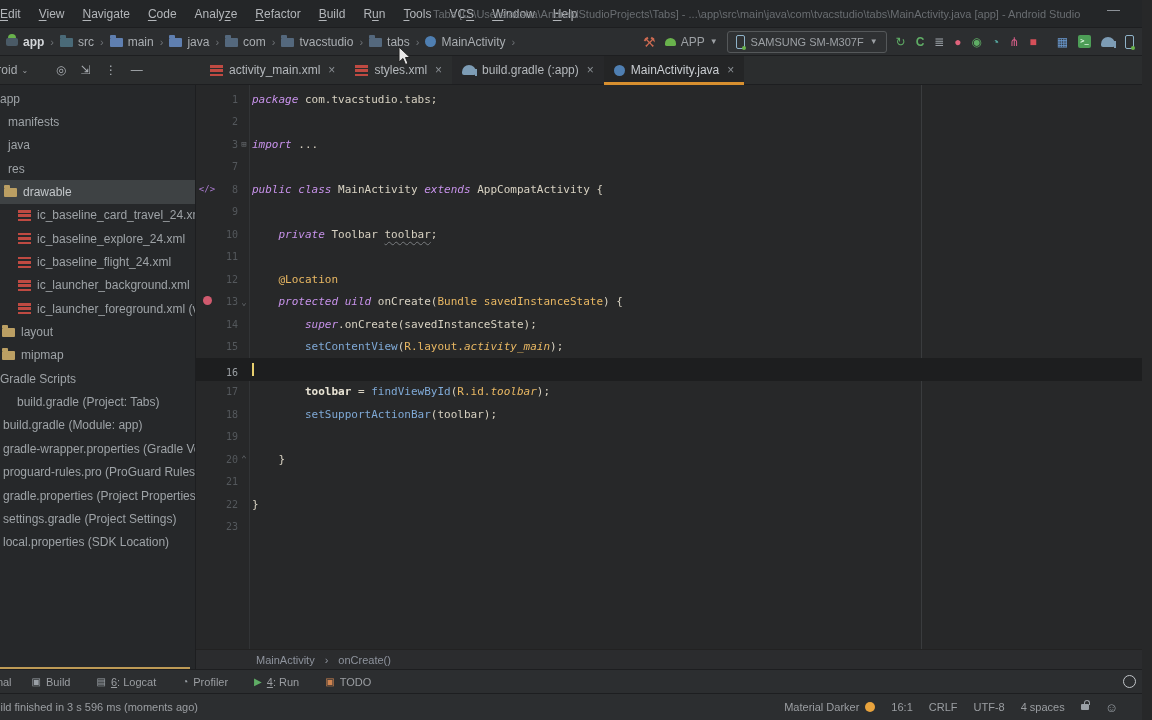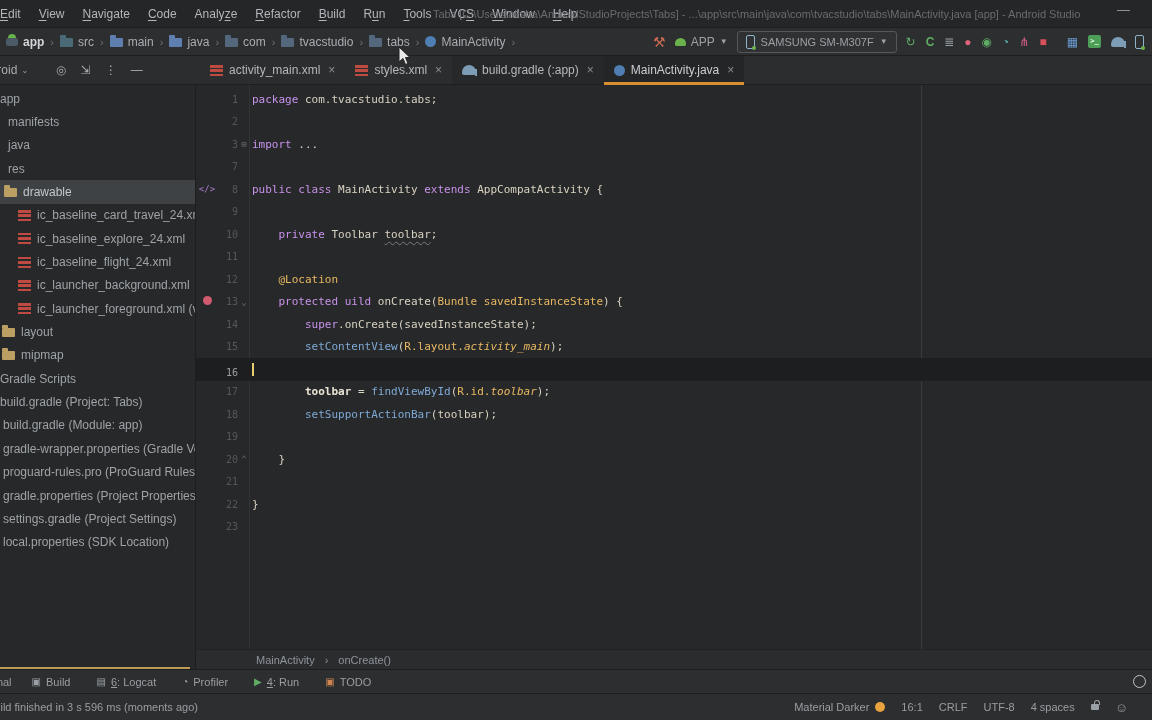--- a/index.html
+++ b/index.html
@@ -1,18 +1,18 @@
 <!DOCTYPE html>
 <html><head>
 <meta charset="utf-8">
 <style>
   html,body{margin:0;padding:0;background:#111;}
   .win{position:relative;width:1152px;height:720px;overflow:hidden;background:#272829;
        font-family:"Liberation Sans",sans-serif;color:#a9adb1;font-size:12px;}
-  .row{position:absolute;left:0;right:0;display:flex;align-items:center;}
+  .row{position:absolute;left:0;right:10px;display:flex;align-items:center;}
   
   .titlebar{top:0;height:27px;background:#242628;border-bottom:1px solid #1d1e20;}
   .menus{display:flex;margin-left:-9px;white-space:nowrap;}
   .menu-item{padding:0 9px;color:#b3b6ba;cursor:default;}
   .menu-item u{text-underline-offset:2px;}
   .win-title{position:absolute;left:433px;color:#696d71;font-size:11px;white-space:nowrap;}
   .win-min{position:absolute;right:22px;top:2px;color:#9aa0a6;font-size:13px;}
   
   .toolbar{top:28px;height:27px;background:#2c2e30;border-bottom:1px solid #1d1e20;}
   .crumbs{display:flex;align-items:center;padding-left:6px;white-space:nowrap;}
@@ -73,21 +73,21 @@
   .gutter-sep{position:absolute;left:53px;top:0;bottom:0;width:1px;background:#323436;}
   .margin-line{position:absolute;left:725px;top:0;bottom:0;width:1px;background:#3a3c3e;}
   .cl{display:flex;align-items:center;height:22.5px;position:relative;}
   .cl.cur{background:#1d1e1f;}
   .ln{width:20px;text-align:right;color:#54585c;flex:none;font-size:10px;}
   .cl.cur .ln{color:#9ba0a4;margin-top:7px;}
   .gi{width:22px;text-align:center;flex:none;color:#ab7bd0;font-size:9px;}
   .ovr{display:inline-block;width:9px;height:9px;border-radius:50%;background:#d05a6e;}
   .gm{width:12px;flex:none;color:#6a6e72;font-size:9px;text-align:center;}
   .ct{white-space:pre;padding-left:2px;}
-  .tk-k{color:#c792ea;}
+  .tk-k{color:#c792ea;font-style:italic;}
   .tk-p{color:#d8d2c2;}
   .tk-g{color:#e9b863;}
   .tk-gi{color:#e9b863;font-style:italic;}
   .tk-m{color:#7fa9d6;}
   .tk-f{color:#e8e3d4;font-weight:bold;}
   .tk-uw{color:#d8d2c2;text-decoration:underline wavy #7a7d80 1px;text-underline-offset:3px;}
   .caret-bar{display:inline-block;width:2px;height:13px;background:#e8cf6e;vertical-align:middle;}
   .crumb-bar{height:19px;background:#2b2c2e;border-top:1px solid #222;display:flex;align-items:center;
      padding-left:60px;color:#8e939d;font-size:11px;gap:10px;}
   
@@ -280,21 +280,21 @@
           <span class="t-ic fld t-folder"></span>
           <span>layout</span>
         </div>
         <div class="ti" style="padding-left: 2px;">
           <span class="t-ic fld t-folder"></span>
           <span>mipmap</span>
         </div>
         <div class="ti">
           <span>Gradle Scripts</span>
         </div>
-        <div class="ti" style="padding-left: 0;">
+        <div class="ti" style="padding-left: 17px;">
           <span>build.gradle (Project: Tabs)</span>
         </div>
         <div class="ti" style="padding-left: 3px;">
           <span>build.gradle (Module: app)</span>
         </div>
         <div class="ti" style="padding-left: 3px;">
           <span>gradle-wrapper.properties (Gradle Version)</span>
         </div>
         <div class="ti" style="padding-left: 3px;">
           <span>proguard-rules.pro (ProGuard Rules for app)</span>

